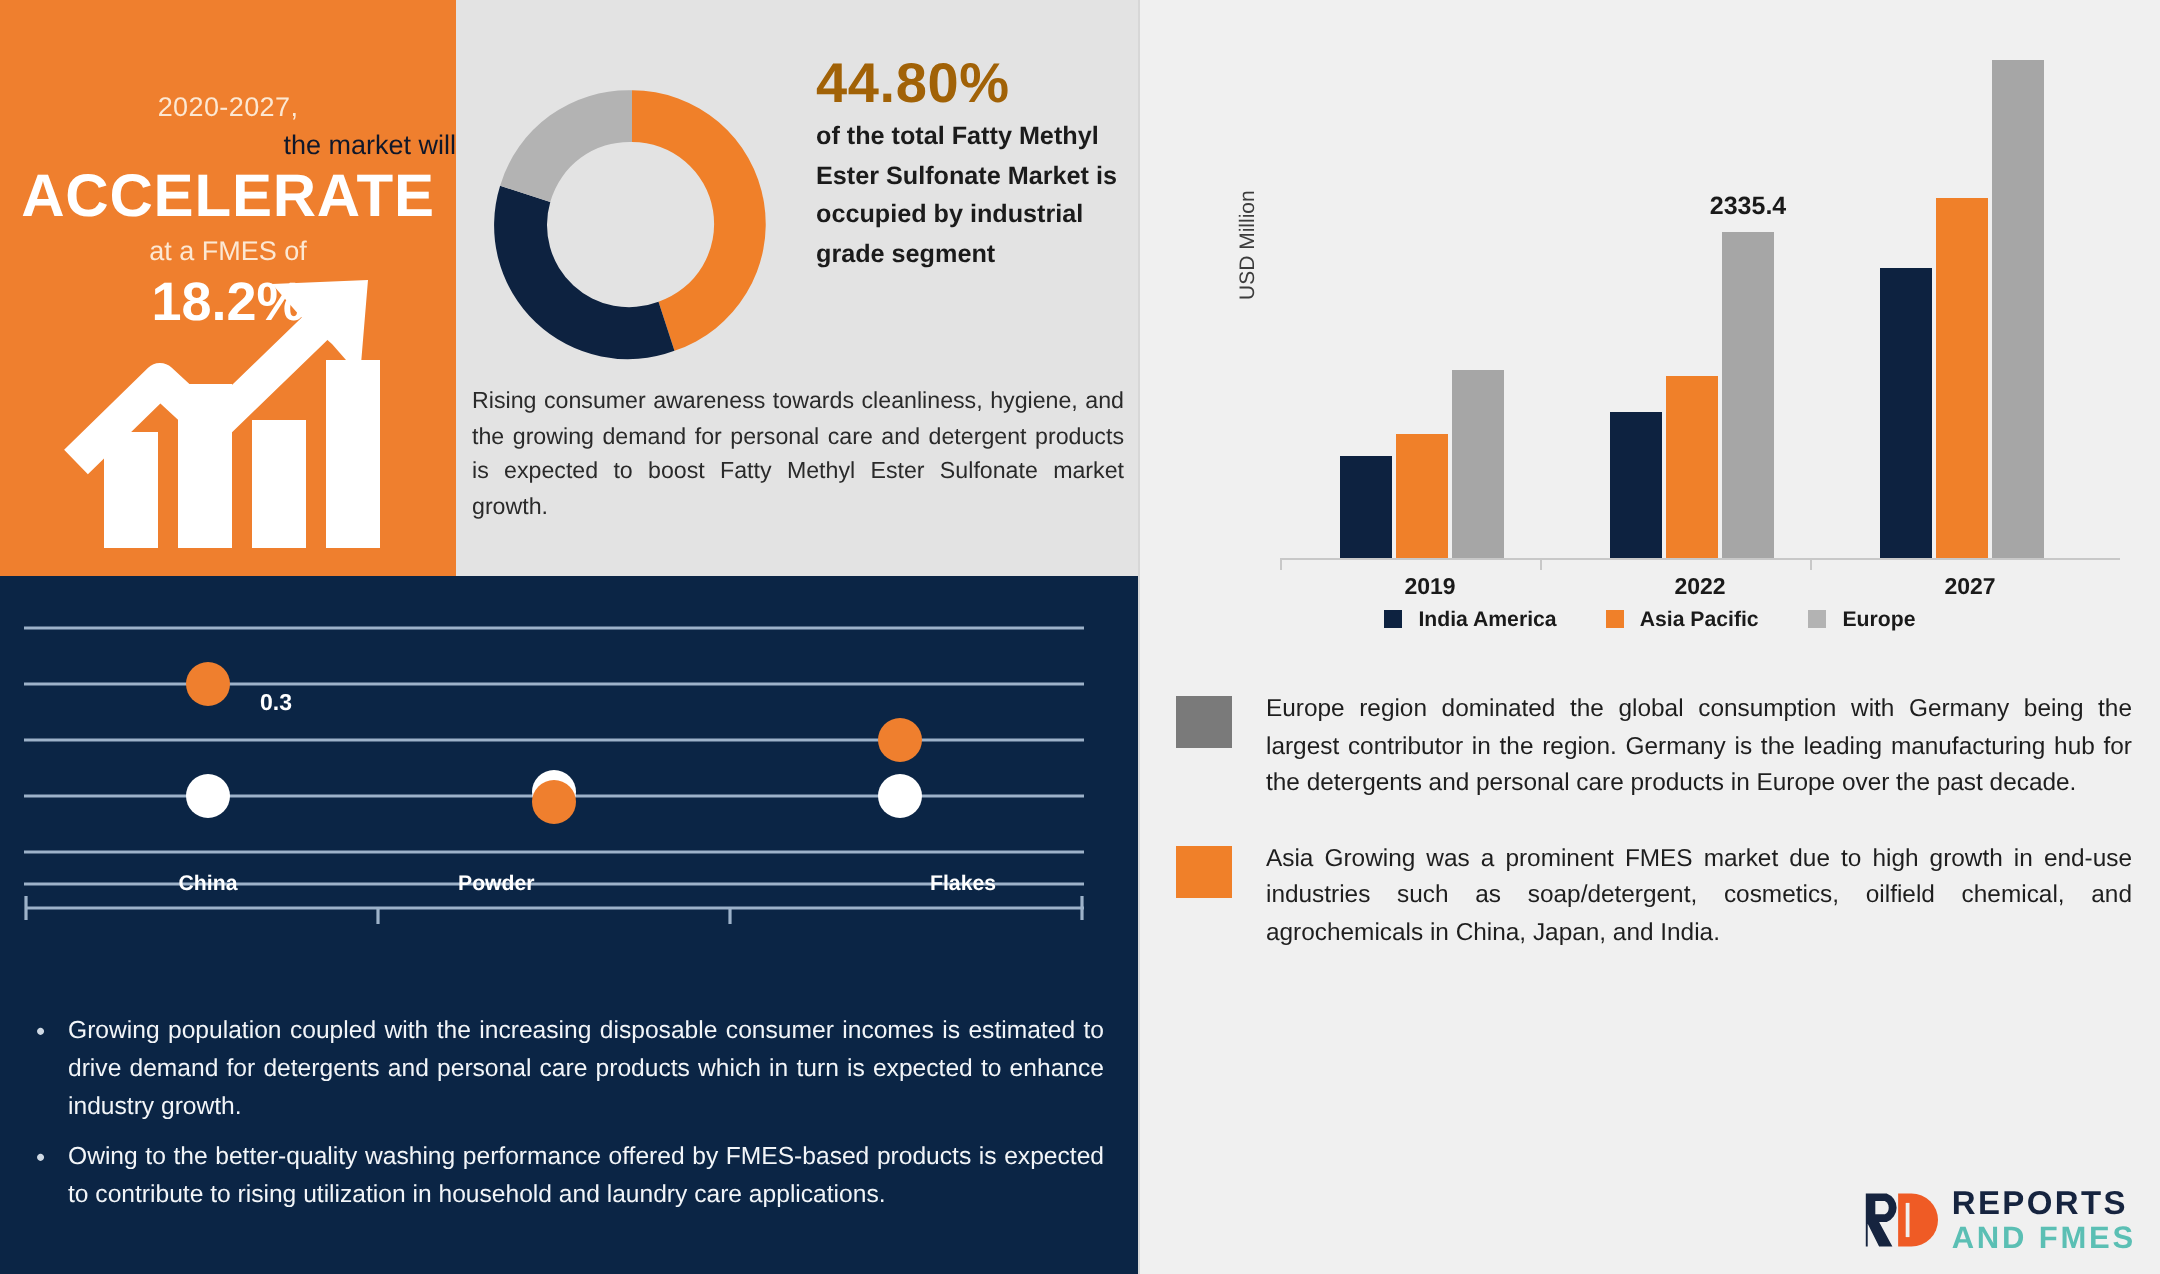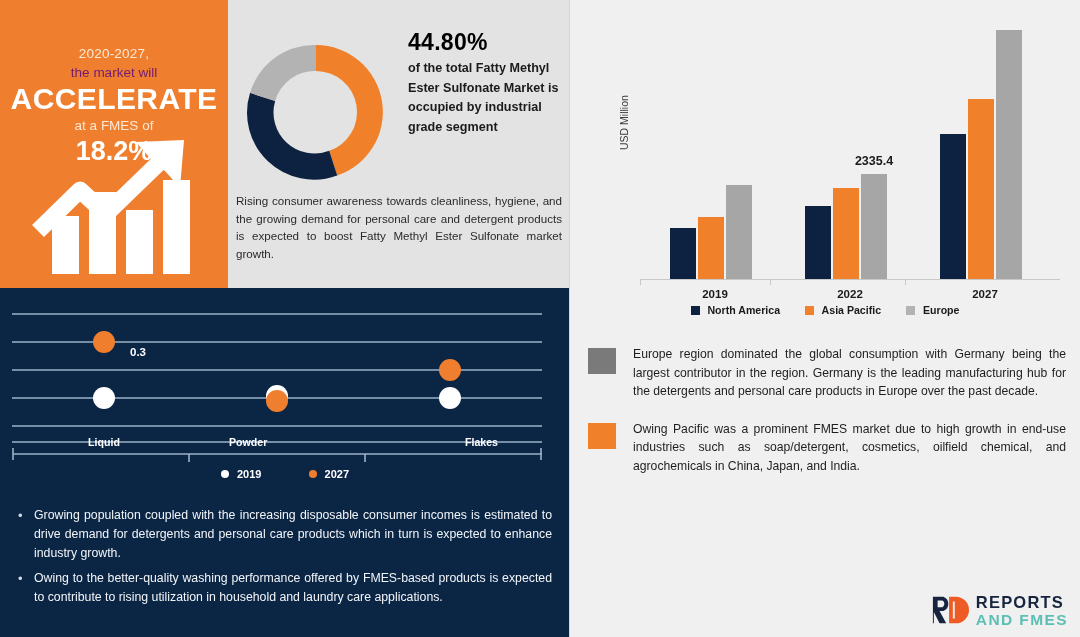--- a/index.html
+++ b/index.html
@@ -28,21 +28,21 @@
   #accelerate-text {
     position: absolute; left: 0; top: 44px; width: 228px;
     text-align: center; color: #fdf3e6;
     z-index: 3;
   }
   .acc-line1 {
     font-size: 13.5px; letter-spacing: .2px; line-height: 19px;
     color: #fce8d3;
   }
   .acc-line2 {
-    font-size: 13.5px; line-height: 20px; color: #701a75;
+    font-size: 13.5px; line-height: 20px; color: #0f172a; text-align: right;
   }
   .acc-big {
     font-size: 30px; font-weight: bold; line-height: 32px;
     color: #ffffff; letter-spacing: .4px;
   }
   .acc-line3 {
     font-size: 13.5px; line-height: 21px; color: #fce8d3;
   }
   .acc-pct {
     font-size: 27px; font-weight: bold; line-height: 31px; color: #ffffff;
@@ -59,21 +59,21 @@
     background: #e3e3e3;
   }
   #donut-chart {
     position: absolute; left: 12px; top: 36px;
     width: 152px; height: 152px;
   }
   #donut-stat {
     position: absolute; left: 180px; top: 28px; width: 152px;
   }
   #donut-pct {
-    font-size: 23px; font-weight: bold; color: #000000;
+    font-size: 28px; font-weight: bold; color: #a16207;
     line-height: 28px; letter-spacing: .3px;
   }
   #donut-desc {
     font-size: 12.6px; font-weight: bold; color: #1b1b1b;
     line-height: 19.6px; margin-top: 3px;
   }
   #donut-para {
     position: absolute; left: 8px; top: 192px; width: 326px;
     font-size: 11.6px; color: #2a2a2a; line-height: 17.5px;
     text-align: justify;
@@ -267,38 +267,28 @@
       <circle cx="92" cy="96" r="11" fill="#ffffff"></circle>
 
       <circle cx="265" cy="94" r="11" fill="#ffffff"></circle>
       <circle cx="265" cy="99" r="11" fill="#ef7f2e"></circle>
 
       <circle cx="438" cy="68" r="11" fill="#ef7f2e"></circle>
       <circle cx="438" cy="96" r="11" fill="#ffffff"></circle>
     </svg>
 
     <div style="position:absolute;left:12px;top:148px;width:530px;color:#ffffff;font-size:10.6px;font-weight:bold;">
-      <span style="position:absolute;left:44px;width:96px;text-align:center;">Liquid</span>
+      <span style="position:absolute;left:44px;width:96px;text-align:center;">China</span>
       <span style="position:absolute;left:217px;width:96px;text-align:left;">Powder</span>
       <span style="position:absolute;left:390px;width:96px;text-align:right;">Flakes</span>
     </div>
 
     <div style="position:absolute;left:126px;top:360px;"></div>
     <div style="position:absolute;left:130px;top:58px;color:#ffffff;font-size:11.5px;font-weight:bold;">0.3</div>
 
-    <div id="dotplot-legend">
-      <span class="dpl-item">
-        <span class="dpl-dot white"></span>
-        <span>2019</span>
-      </span>
-      <span class="dpl-item">
-        <span class="dpl-dot orange"></span>
-        <span>2027</span>
-      </span>
-    </div>
 
     <div id="navy-bullets">
       <div class="nb-row">
         <span class="nb-bullet">•</span>
         <span class="nb-text">Growing population coupled with the increasing disposable consumer incomes is estimated to drive demand for detergents and personal care products which in turn is expected to enhance industry growth.</span>
       </div>
       <div class="nb-row">
         <span class="nb-bullet">•</span>
         <span class="nb-text">Owing to the better-quality washing performance offered by FMES-based products is expected to contribute to rising utilization in household and laundry care applications.</span>
       </div>
@@ -318,59 +308,59 @@
           <div class="bar na" style="left:10px;height:51px;"></div>
           <div class="bar ap" style="left:38px;height:62px;"></div>
           <div class="bar eu" style="left:66px;height:94px;"></div>
           <div class="group-label">2019</div>
         </div>
 
         <div class="group" style="left:155px;width:110px;">
           <div class="tick" style="left:-25px;"></div>
           <div class="bar na" style="left:10px;height:73px;"></div>
           <div class="bar ap" style="left:38px;height:91px;"></div>
-          <div class="bar eu" style="left:66px;height:105px;">
+          <div class="bar eu" style="left:66px;height:163px;">
             <span class="bar-value">2335.4</span>
           </div>
           <div class="group-label">2022</div>
         </div>
 
         <div class="group" style="left:290px;width:110px;">
           <div class="tick" style="left:-25px;"></div>
           <div class="bar na" style="left:10px;height:145px;"></div>
           <div class="bar ap" style="left:38px;height:180px;"></div>
           <div class="bar eu" style="left:66px;height:249px;"></div>
           <div class="group-label">2027</div>
         </div>
       </div>
 
       <div id="bar-legend">
         <span class="bl-item">
           <span class="bl-sq na"></span>
-          <span>North America</span>
+          <span>India America</span>
         </span>
         <span class="bl-item">
           <span class="bl-sq ap"></span>
           <span>Asia Pacific</span>
         </span>
         <span class="bl-item">
           <span class="bl-sq eu"></span>
           <span>Europe</span>
         </span>
       </div>
     </div>
 
     <div id="notes">
       <div class="note-row">
         <span class="note-chip gray"></span>
         <span class="note-text">Europe region dominated the global consumption with Germany being the largest contributor in the region. Germany is the leading manufacturing hub for the detergents and personal care products in Europe over the past decade.</span>
       </div>
       <div class="note-row">
         <span class="note-chip orange"></span>
-        <span class="note-text">Owing Pacific was a prominent FMES market due to high growth in end-use industries such as soap/detergent, cosmetics, oilfield chemical, and agrochemicals in China, Japan, and India.</span>
+        <span class="note-text">Asia Growing was a prominent FMES market due to high growth in end-use industries such as soap/detergent, cosmetics, oilfield chemical, and agrochemicals in China, Japan, and India.</span>
       </div>
     </div>
 
     <div id="logo">
       <svg id="logo-mark" viewBox="0 0 40 34">
         <path d="M2 3 h11 a8 8 0 0 1 0 15 h-4 l7 13 h-7 l-6 -12 v12 h-1 z" fill="#16243f"></path>
         <path d="M7 7 h5 a4 4 0 0 1 0 7 h-5 z" fill="#f0f0f0"></path>
         <path d="M19 3 h7 a14 14 0 0 1 0 28 h-7 z" fill="#ef5b25"></path>
         <path d="M24 8 v18" stroke="#f0f0f0" stroke-width="2"></path>
       </svg>

